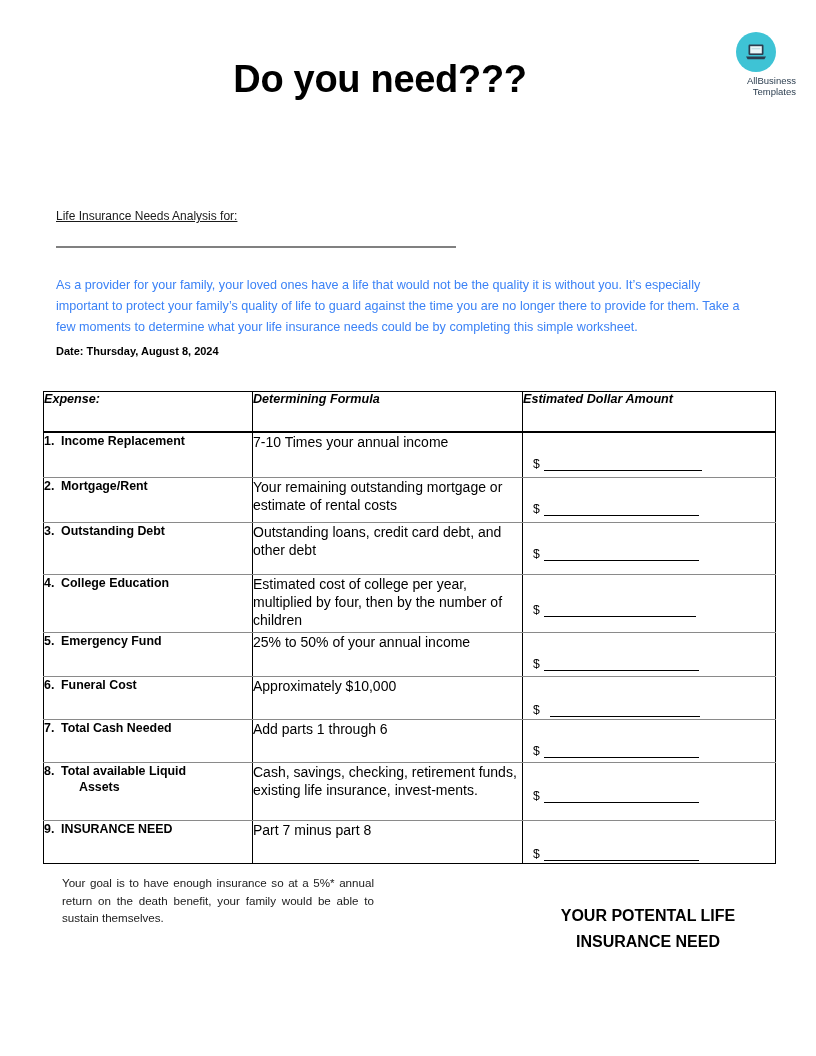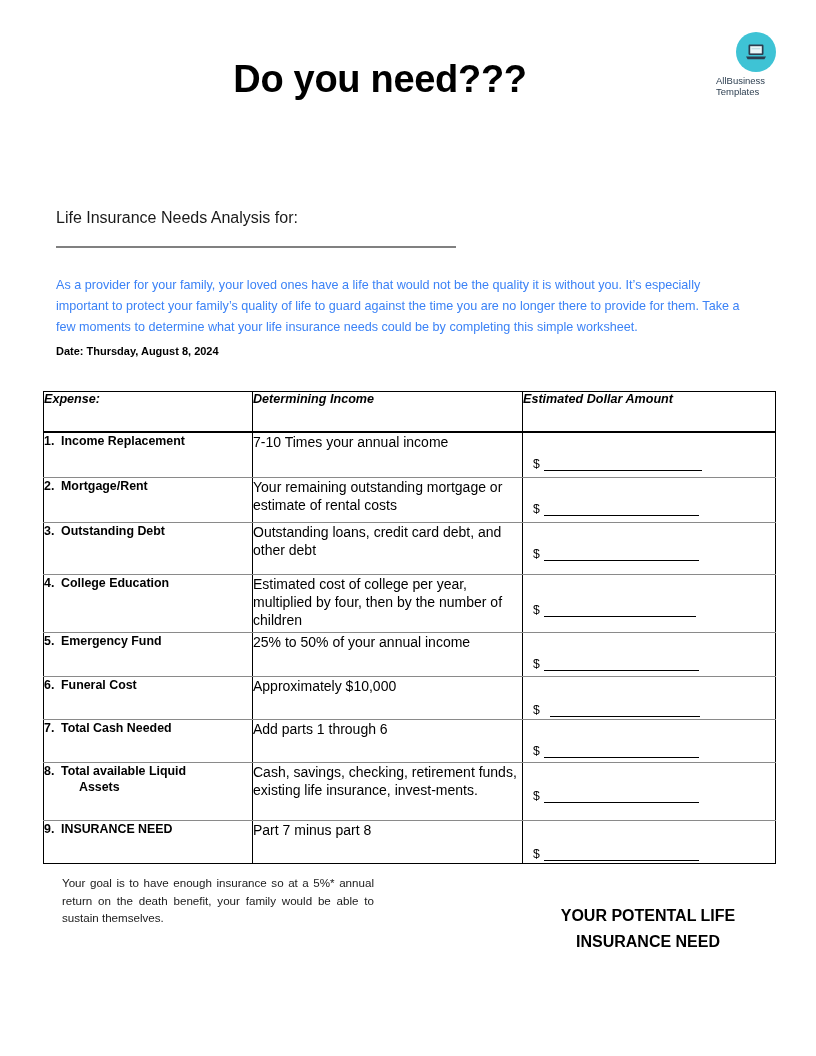--- a/index.html
+++ b/index.html
@@ -13,21 +13,21 @@
     position: relative;
     overflow: hidden;
   }
 
   
   .logo-block {
     position: absolute;
     top: 32px;
     left: 716px;
     width: 80px;
-    text-align: left;
+    text-align: right;
   }
   .logo-circle {
     width: 40px;
     height: 40px;
     border-radius: 50%;
     background: #3ec3d5;
     margin: 0 auto 3px auto;
     display: flex;
     align-items: center;
     justify-content: center;
@@ -52,22 +52,23 @@
     letter-spacing: -0.3px;
     color: #000;
   }
   .title-line { display: block; }
 
   
   .analysis-label {
     position: absolute;
     top: 209px;
     left: 56px;
-    font-size: 16px;
+    font-size: 12px;
     color: #1a1a1a;
+    text-decoration: underline;
   }
   .name-rule {
     position: absolute;
     top: 246px;
     left: 56px;
     width: 400px;
     height: 2px;
     background: #808080;
   }
   .intro-par {
@@ -213,21 +214,21 @@
 
 <table class="worksheet">
   <colgroup>
     <col class="col-expense">
       <col class="col-formula">
       <col class="col-amount">
   </colgroup>
   <thead>
     <tr>
       <th class="th-expense">Expense:</th>
-      <th class="th-formula">Determining Income</th>
+      <th class="th-formula">Determining Formula</th>
       <th class="th-amount">Estimated Dollar Amount</th>
     </tr>
   </thead>
   <tbody>
     <tr class="r1">
       <td class="cell-expense">
         <span class="num">1.</span><span>Income Replacement</span>
       </td>
       <td class="cell-formula">7-10 Times your annual income</td>
       <td class="cell-amount">

